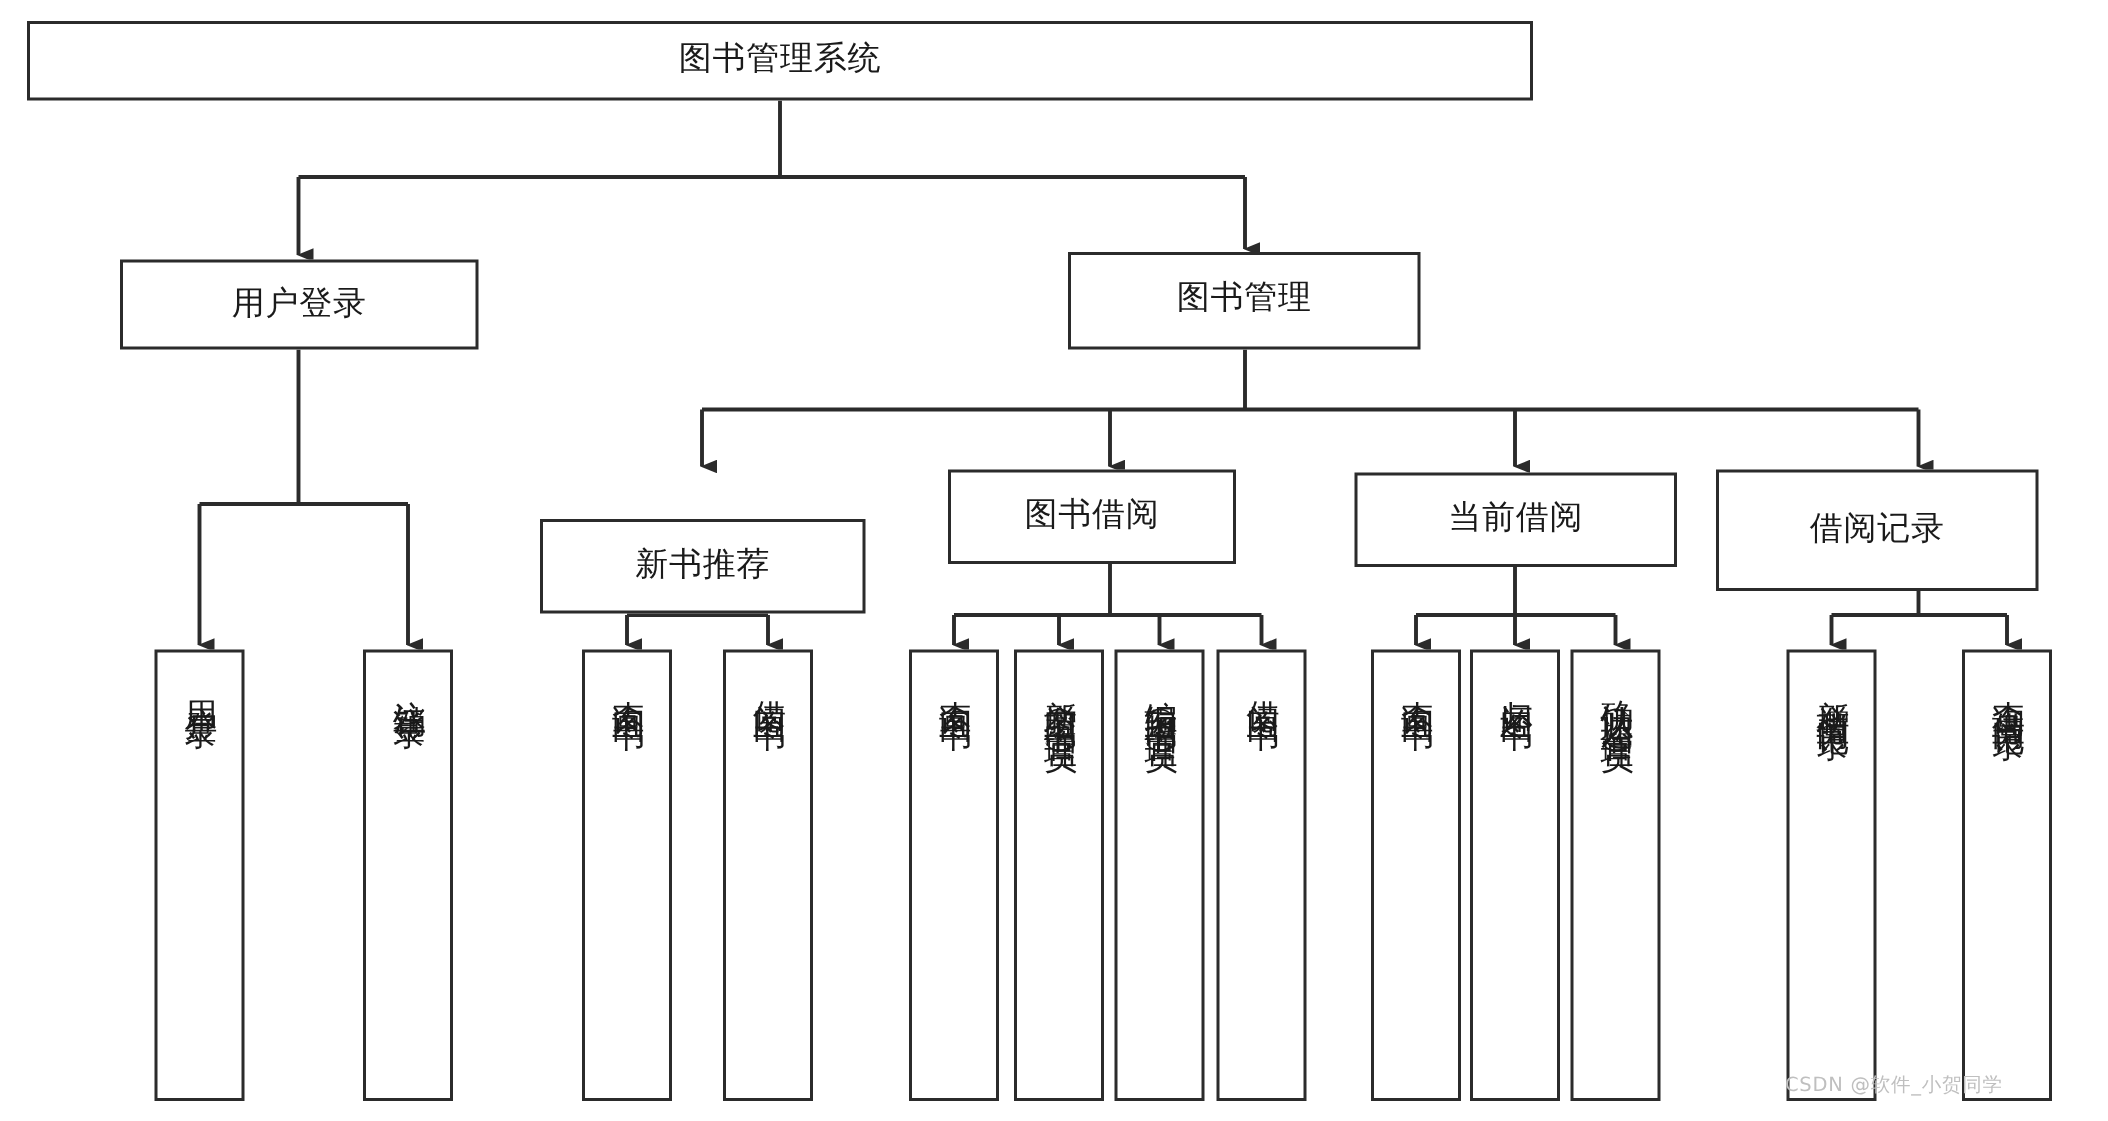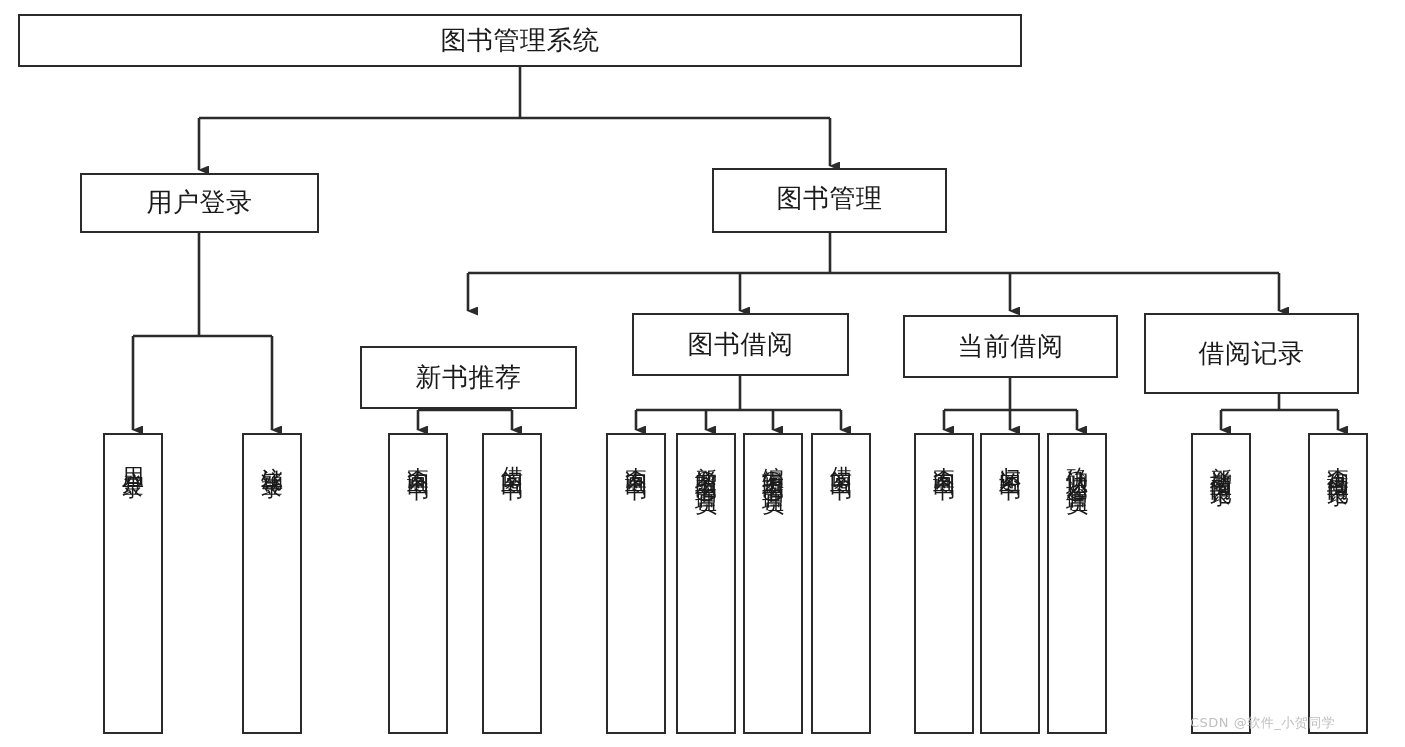--- a/index.html
+++ b/index.html
@@ -28,21 +28,21 @@
     box-sizing: border-box;
     border: 2.5px solid #2b2b2b;
     background: #ffffff;
     display: flex;
     align-items: center;
     justify-content: center;
     color: #1a1a1a;
     line-height: 1.22;
   }
   .node.h {
-    font-size: 26px;
+    font-size: 22px;
     letter-spacing: 0.5px;
     white-space: nowrap;
   }
   .node.v {
     font-size: 22px;
     align-items: flex-start;
     justify-content: center;
     padding-top: 14px;
   }
   .node.v .vtext {
@@ -127,21 +127,21 @@
   <div class="node h" style="left:80px; top:173px; width:239px; height:60px;">
     <span>用户登录</span>
   </div>
   <div class="node h" style="left:712px; top:168px; width:235px; height:65px;font-family:Liberation Mono, monospace;">
     <span>图书管理</span>
   </div>
 
   <div class="node h" style="left:360px; top:313px; width:217px; height:63px;margin-top:33px;">
     <span>新书推荐</span>
   </div>
-  <div class="node h" style="left:632px; top:313px; width:217px; height:63px;text-align:right;">
+  <div class="node h" style="left:632px; top:313px; width:192px; height:63px;text-align:right;">
     <span>图书借阅</span>
   </div>
   <div class="node h" style="left:903px; top:315px; width:215px; height:63px;">
     <span>当前借阅</span>
   </div>
   <div class="node h" style="left:1144px; top:313px; width:215px; height:81px;">
     <span>借阅记录</span>
   </div>
 
   <div class="node v" style="left:103px; top:433px; width:60px; height:301px;">

